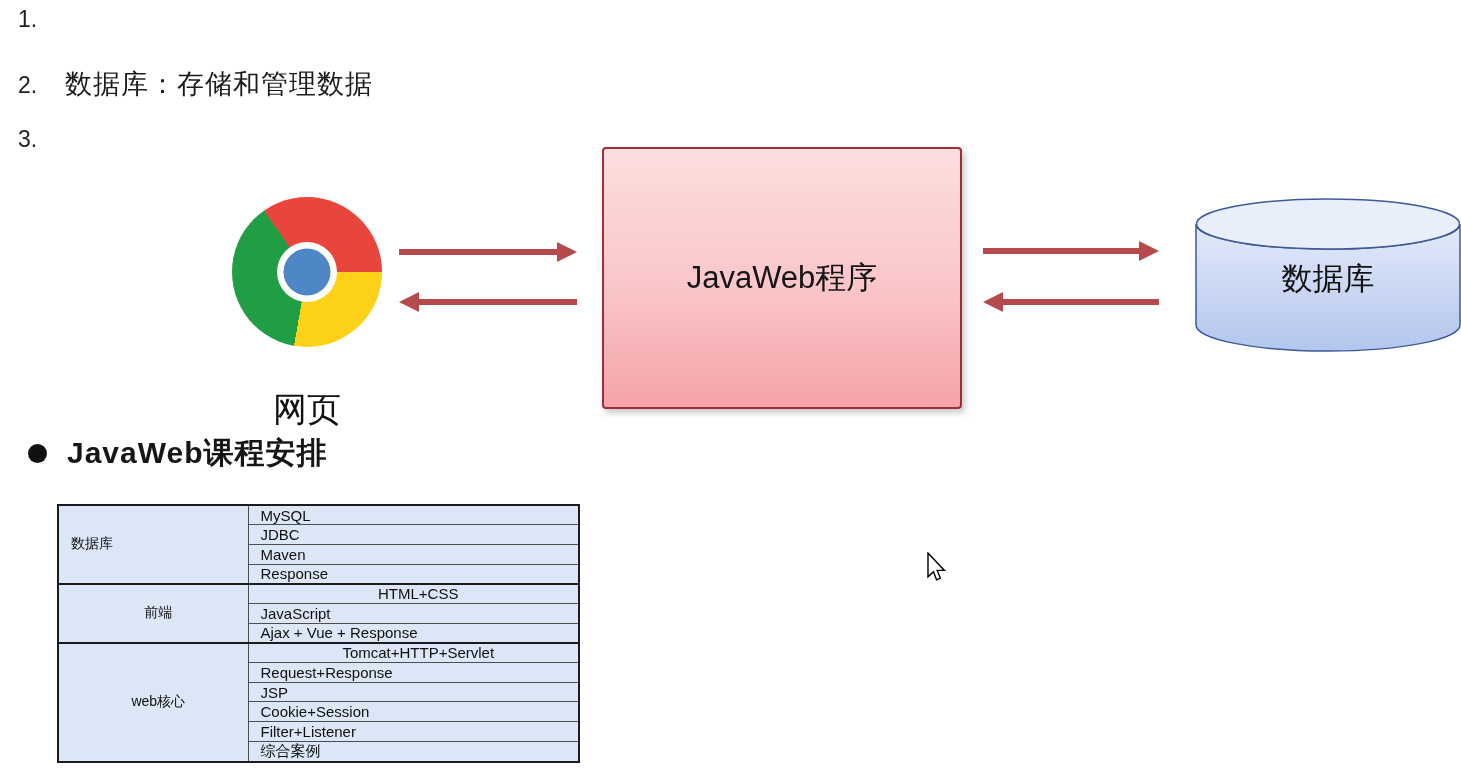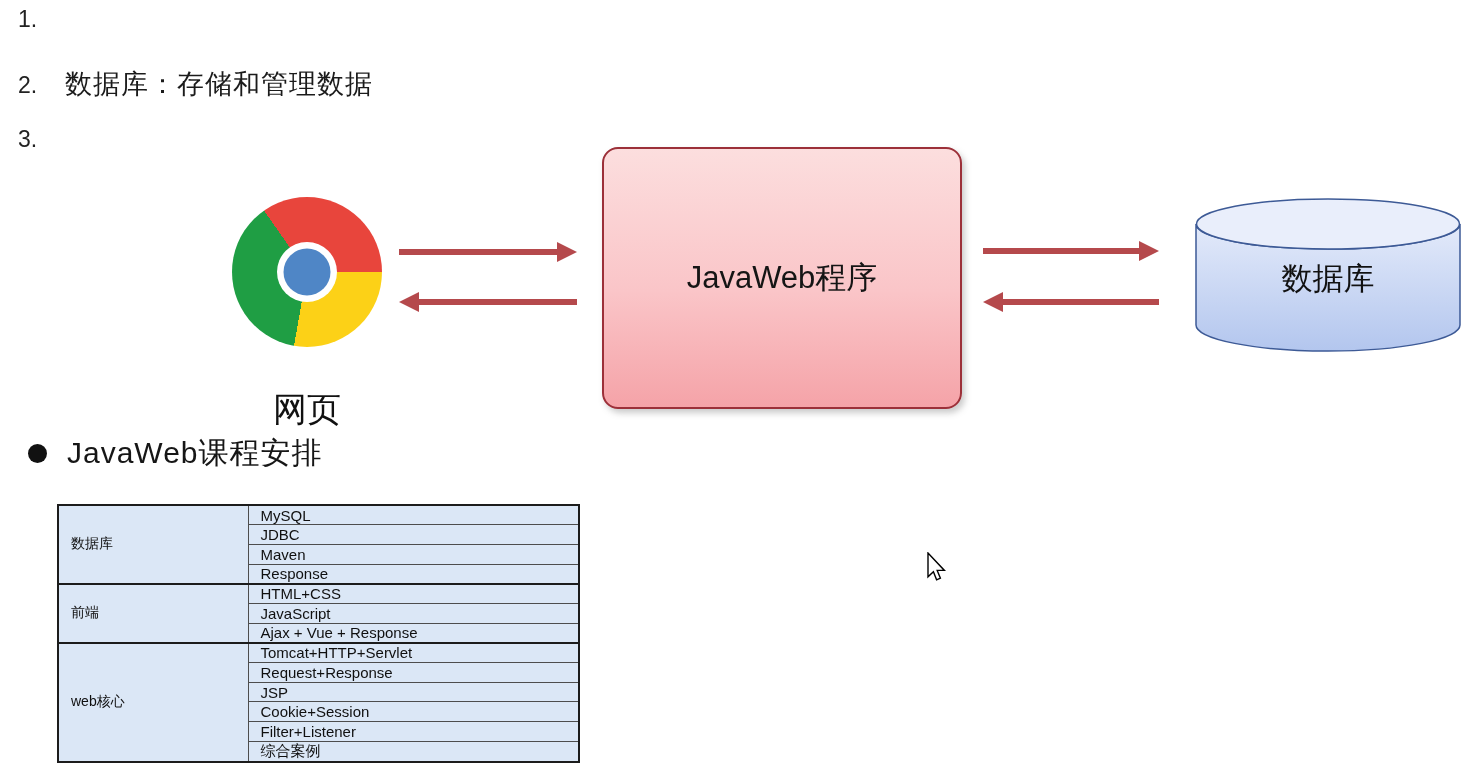--- a/index.html
+++ b/index.html
@@ -38,51 +38,51 @@
   }
   .arrow { position:absolute; height:6px; background:var(--arrow); }
   .arrow::after {
     content:''; position:absolute; top:50%; transform:translateY(-50%);
     width:0; height:0; border-top:10px solid transparent; border-bottom:10px solid transparent;
   }
   .arrow.right::after { left:100%; border-left:20px solid var(--arrow); }
   .arrow.left::after  { right:100%; border-right:20px solid var(--arrow); }
   .app-box {
     position:absolute; left:602px; top:147px; width:360px; height:262px;
-    border-radius:16px; border:2px solid var(--app-box-border);
+    border-radius:4px; border:2px solid var(--app-box-border);
     background:linear-gradient(to bottom, var(--app-box-top) 0%, var(--app-box-mid) 55%, var(--app-box-bottom) 100%);
     box-shadow:3px 4px 6px rgba(140,140,140,.45);
     display:flex; align-items:center; justify-content:center;
   }
   .app-box .label { font-size:31px; color:#151515; }
   .cylinder-wrap { position:absolute; left:1195px; top:197px; width:266px; height:158px; }
   .cylinder-wrap svg { display:block; }
   .db-label {
     position:absolute; left:1195px; top:258px; width:266px;
     text-align:center; font-size:31px; color:#111;
   }
   
-  .section-head { position:absolute; left:28px; top:433px; display:flex; align-items:center; }
+  .section-head { position:absolute; left:28px; top:433px; display:flex; align-items:center;font-weight:bold; }
   .bullet-dot { width:19px; height:19px; border-radius:50%; background:#111; margin-right:20px; }
   .section-title { font-size:30px; color:#161616; letter-spacing:1px; }
   
   .course-table {
     position:absolute; left:57px; top:504px; width:521px;
     border-collapse:collapse; table-layout:fixed;
     border:2px solid var(--table-grid-strong);
   }
   .course-table td {
     border:1px solid var(--table-grid);
     background:var(--table-cell-bg);
     height:19.7px; vertical-align:middle;
     font-size:15px; color:#101010; padding:0 2px 0 12px;
     overflow:hidden; white-space:nowrap;
   }
   .course-table td.cat-cell { font-size:14px; border-right:1px solid var(--table-grid); }
-  .course-table tr.group-start td { border-top:2px solid var(--table-grid-strong); }
+  .course-table tr.group-start td { border-top:2px solid var(--table-grid-strong);text-align:center; }
   .col-cat { width:190px; } .col-item { width:331px; }
   
   .cursor { position:absolute; left:926px; top:552px; }
 </style>
 </head>
 <body>
 
 <div class="stage">
 
   <div class="num-list">

